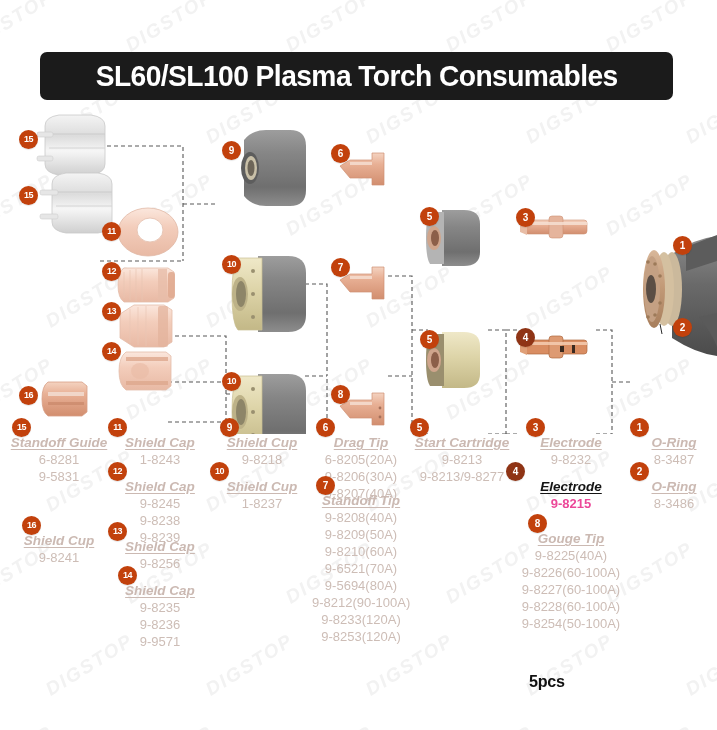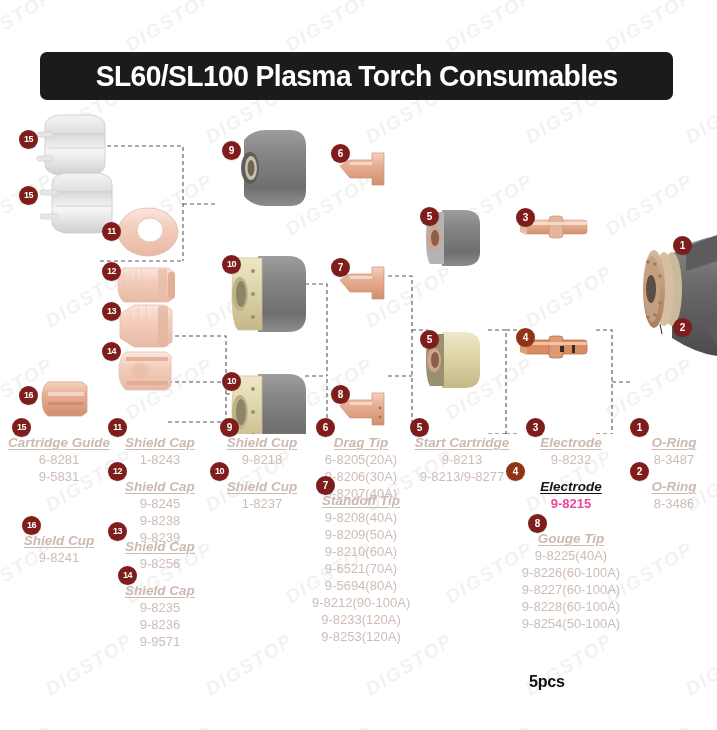--- a/index.html
+++ b/index.html
@@ -50,21 +50,21 @@
   }
 
   
   .diagram{ position:absolute; left:0; top:104px; width:717px; height:330px; z-index:3;}
   .diagram svg{ display:block; }
 
   
   .badge{
     position:absolute;
     width:19px;height:19px;border-radius:50%;
-    background:#7f1d1d;
+    background:#c2410c;
     color:#ffffff;
     font-family:"Liberation Sans", sans-serif;
     font-weight:bold; font-size:10px;
     display:flex;align-items:center;justify-content:center;
     line-height:1;
     z-index:7;
     box-shadow:0 1px 1px rgba(0,0,0,.10);
   }
   .badge.two-digit{ font-size:9px; letter-spacing:-0.5px;}
   .badge.hl{ background:#8f3415; }
@@ -415,21 +415,21 @@
     <div class="badge" style="left: 516px; top: 208px;">3</div>
     <div class="badge hl" style="left: 516px; top: 328px;">4</div>
     <div class="badge" style="left: 673px; top: 236px;">1</div>
     <div class="badge" style="left: 673px; top: 318px;">2</div>
   </div>
 
 <div class="legend" id="legendRoot">
     <div class="lcol" style="left: 4px; top: 0px; width: 110px;">
       <div class="entry center" style="position: absolute; left: 0px; top: 0px; width: 110px;">
         <div class="badge two-digit" style="position: absolute; left: 8px; top: -16px;">15</div>
-        <div class="ehead">Cartridge Guide</div>
+        <div class="ehead">Standoff Guide</div>
         <div class="epn">6-8281</div>
         <div class="epn">9-5831</div>
       </div>
       <div class="entry center" style="position: absolute; left: 0px; top: 98px; width: 110px;">
         <div class="badge two-digit" style="position: absolute; left: 18px; top: -16px;">16</div>
         <div class="ehead">Shield Cup</div>
         <div class="epn">9-8241</div>
       </div>
     </div>
     <div class="lcol" style="left: 112px; top: 0px; width: 96px;">

